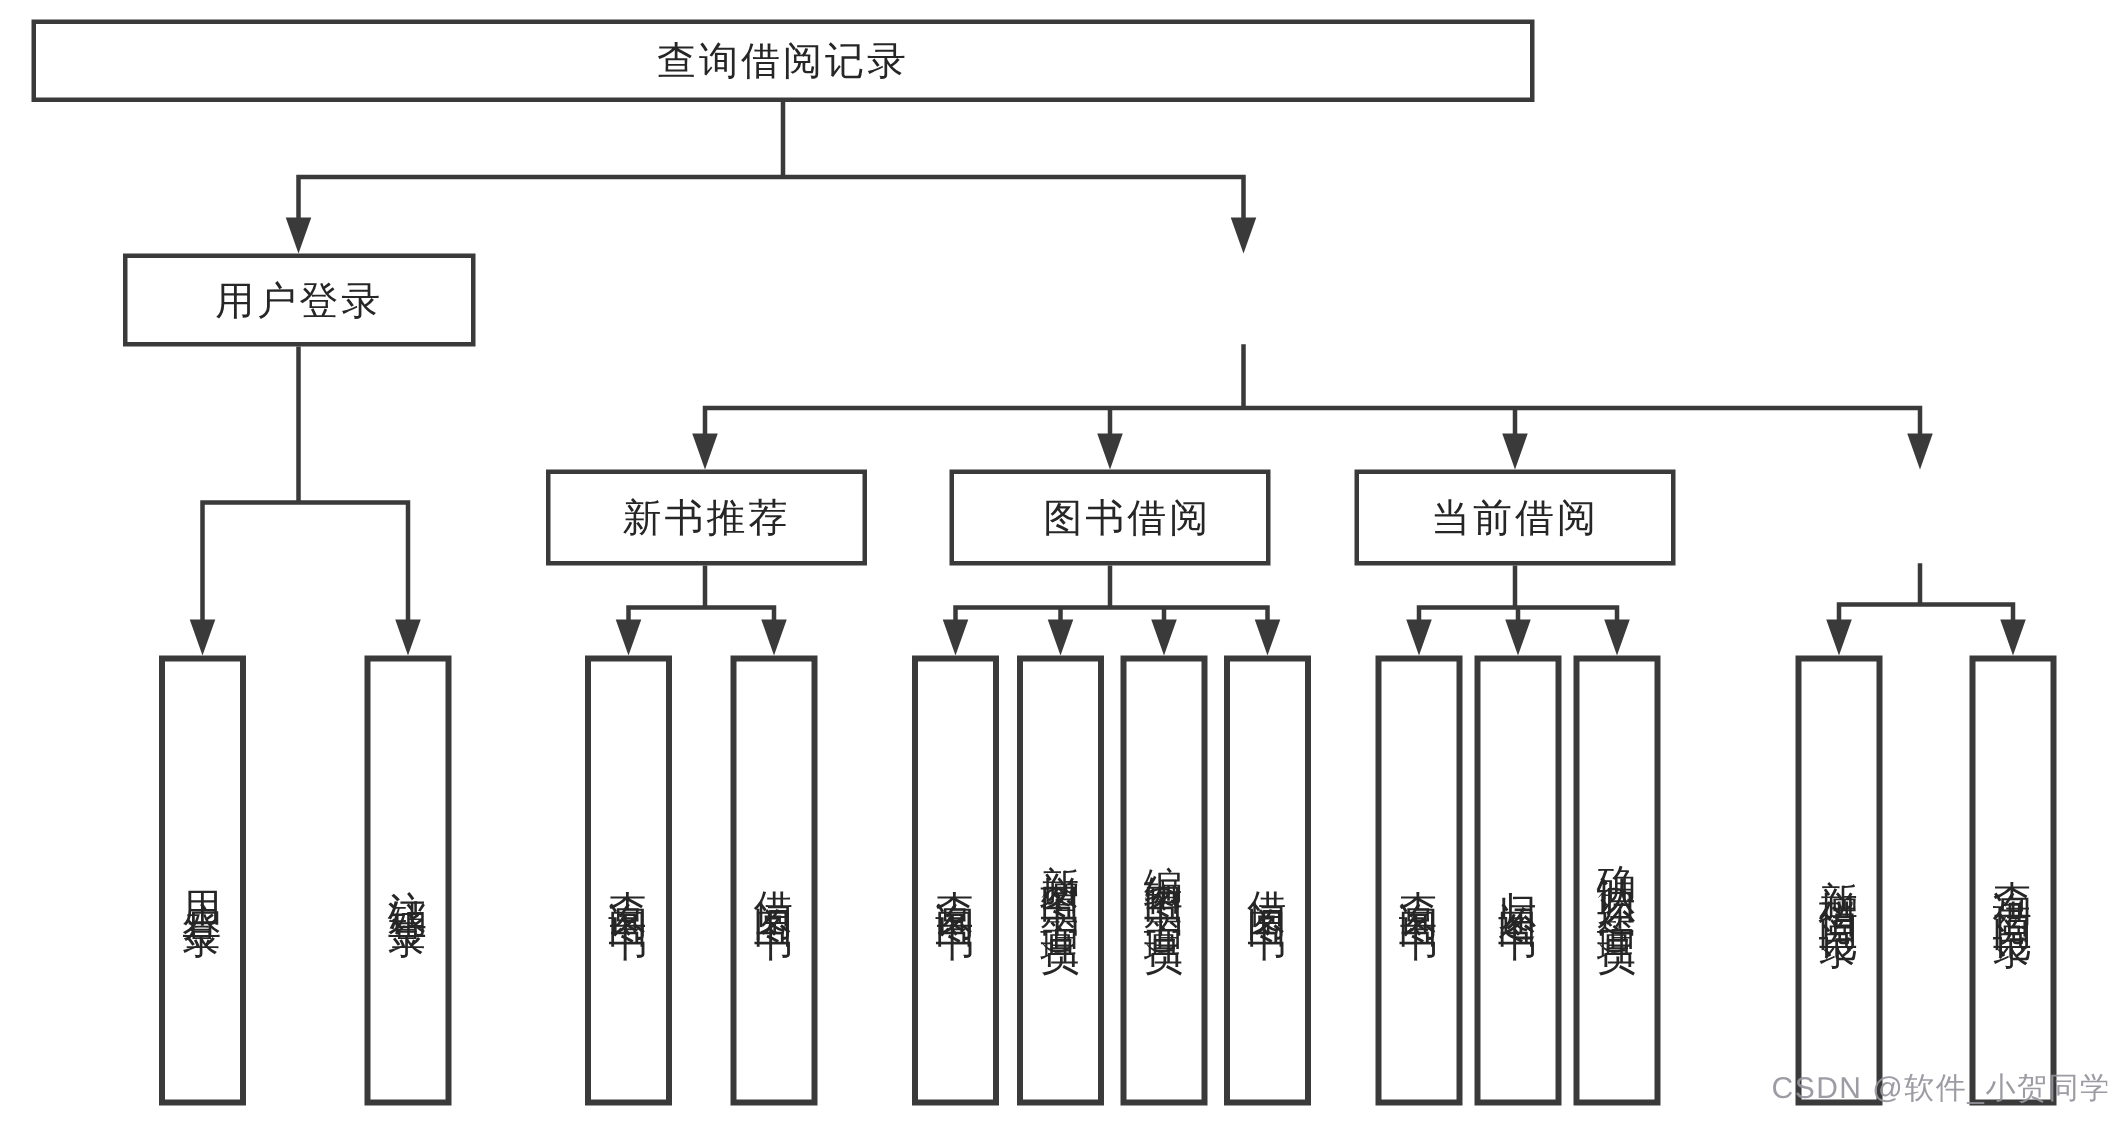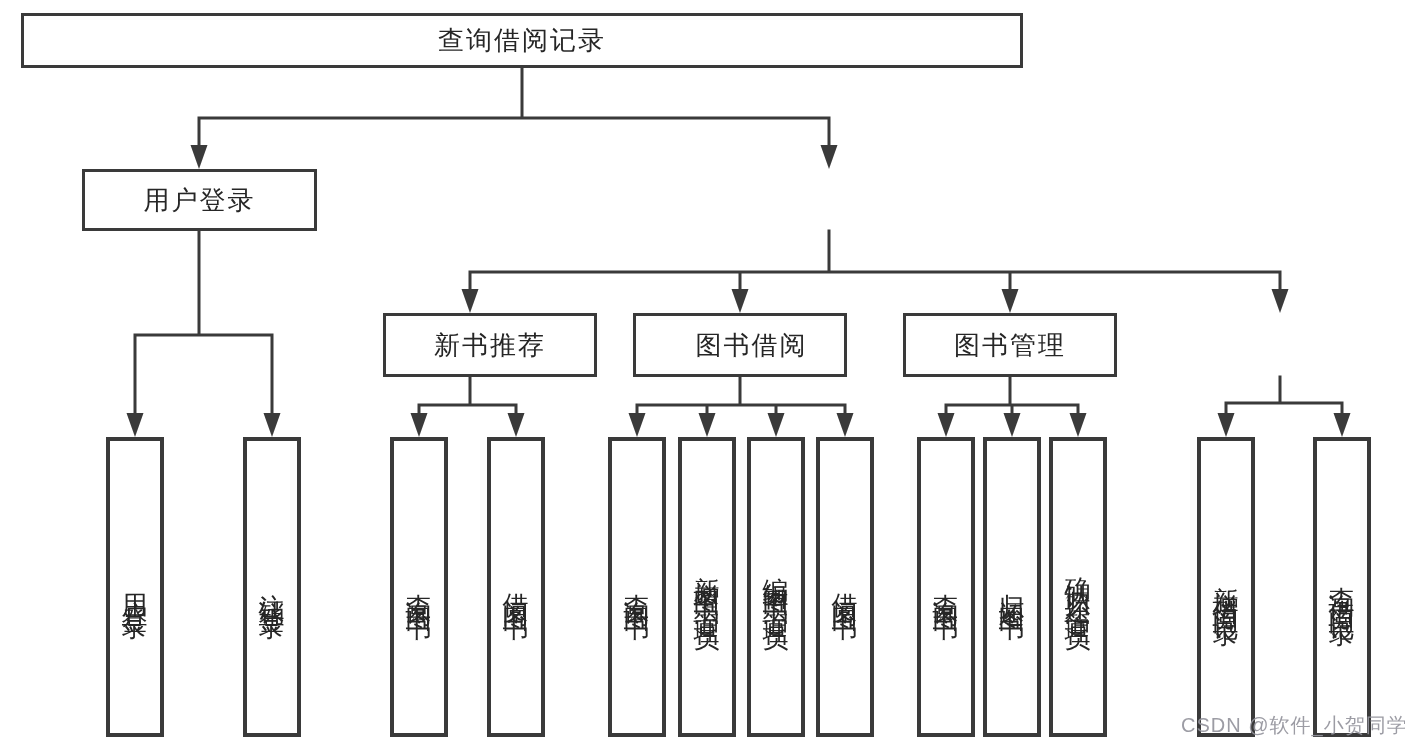--- a/index.html
+++ b/index.html
@@ -103,23 +103,23 @@
       <use href="#ah" transform="translate(1078,437)"></use>
       <use href="#ah" transform="translate(1226,437)"></use>
       <use href="#ah" transform="translate(1342,437)"></use>
     </g>
   </svg>
 
   <div class="node hlabel" style="left:21px; top:13px; width:1002px; height:55px;">查询借阅记录</div>
 
   <div class="node hlabel" style="left:82px; top:169px; width:235px; height:62px;">用户登录</div>
 
-  <div class="node hlabel lvl2" style="left:383px;">新书推荐</div>
+  <div class="node hlabel lvl2" style="left:364px;">新书推荐</div>
   <div class="node hlabel lvl2" style="left:633px;padding-left:23px;">图书借阅</div>
-  <div class="node hlabel lvl2" style="left:903px;">图书管理</div>
+  <div class="node hlabel lvl2" style="left:903px;">当前借阅</div>
 
   <div class="node leaf" style="left:106px;">
     <span class="vtext">用户登录</span>
   </div>
   <div class="node leaf" style="left:243px;">
     <span class="vtext">注销登录</span>
   </div>
 
   <div class="node leaf" style="left:390px;">
     <span class="vtext">查询图书</span>

